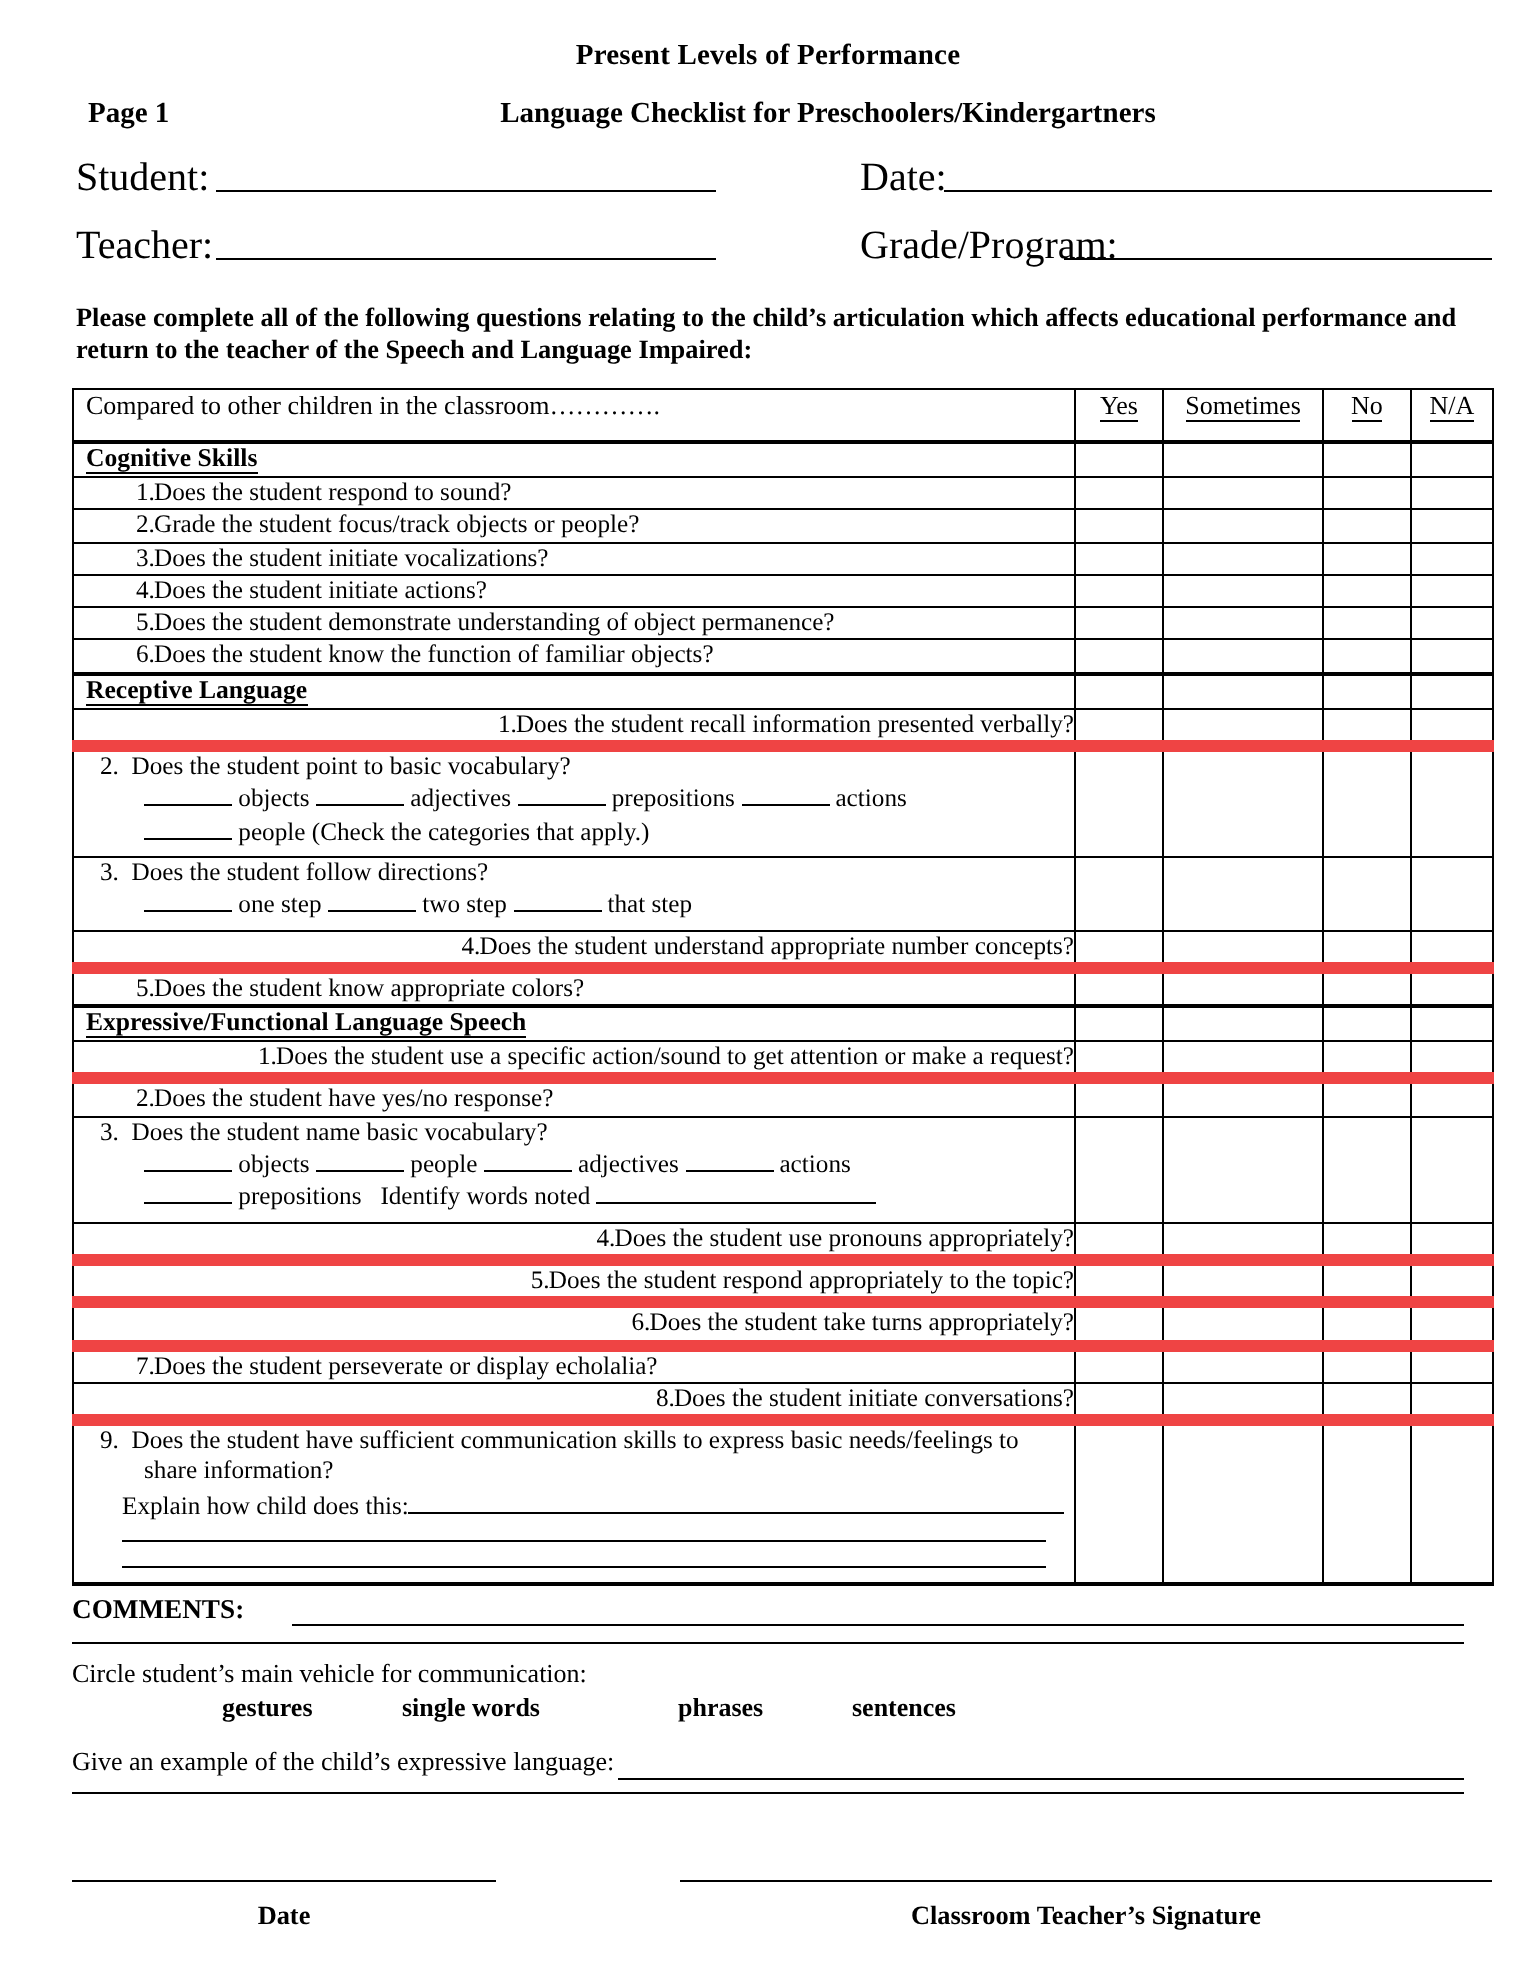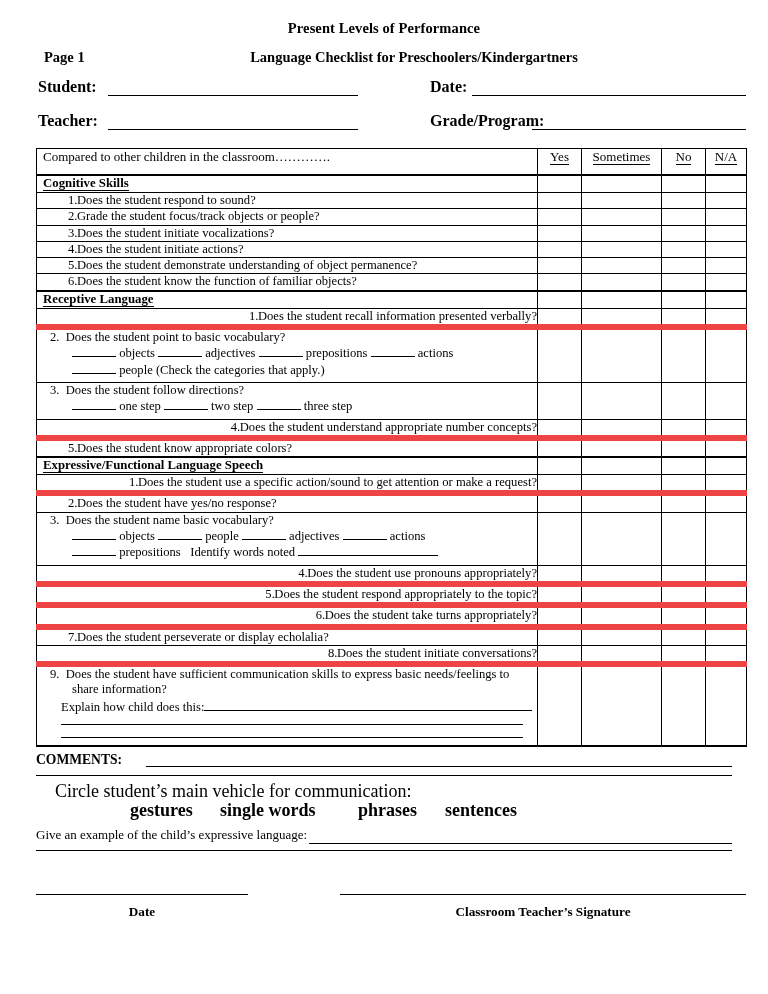--- a/index.html
+++ b/index.html
@@ -52,22 +52,22 @@
     padding-left: 60px;
   }
 
   .field-row {
     position: relative;
     height: 25px;
     margin-top: 9px;
   }
   .field-label {
     position: absolute;
-    font-weight: bold;
-    font-size: 16px;
+    font-weight: normal;
+    font-size: 20px;
     top: 0;
   }
   .field-rule {
     position: absolute;
     border-bottom: 1.4px solid #000;
     top: 17px;
   }
 
   .instructions {
     margin: 14px 38px 0 38px;
@@ -205,22 +205,22 @@
     top: 19px;
     border-bottom: 1.5px solid #000;
   }
   .hr-thick {
     margin: 3px 36px 0 36px;
     border-bottom: 1.6px solid #000;
     height: 0;
   }
 
   .circle-sec {
-    margin: 7px 36px 0 55px;
-    font-size: 18px;
+    margin: 7px 36px 0 36px;
+    font-size: 13px;
     position: relative;
   }
   .circle-line1 { line-height: 16px; }
   .circle-opts {
     position: relative;
     height: 18px;
     margin-top: 1px;
   }
   .circle-opts span { position: absolute; top: 0; font-weight: bold; }
 
@@ -300,20 +300,24 @@
     <div class="field-rule" style="left:472px; width:274px;"></div>
   </div>
 
   <div class="field-row">
     <div class="field-label" style="left:38px;">Teacher:</div>
     <div class="field-rule" style="left:108px; width:250px;"></div>
     <div class="field-label" style="left:430px;">Grade/Program:</div>
     <div class="field-rule" style="left:532px; width:214px;"></div>
   </div>
 
+  <div class="instructions">
+    <span>Please complete all of the following questions relating to the child’s articulation which affects educational performance</span>
+    <span>and return to the teacher of the Speech and Language Impaired:</span>
+  </div>
 
   <div class="tbl-wrap">
     <table class="checklist">
       <colgroup>
         <col class="c-q">
           <col class="c-yes">
           <col class="c-some">
           <col class="c-no">
           <col class="c-na">
       </colgroup>
@@ -397,21 +401,21 @@
             <span class="hang2"><span class="blank b-sm"></span> <span>people</span> <span>(Check the categories that apply.)</span></span>
           </td>
           <td></td>
             <td></td>
             <td></td>
             <td></td>
         </tr>
         <tr>
           <td class="qcell" style="padding-bottom:4px;">
             <span class="indent-q"><span>3.</span>&nbsp;&nbsp;<span>Does the student follow directions?</span></span>
-            <span class="hang"><span class="blank b-sm"></span> <span>one step</span> <span class="blank b-sm"></span> <span>two step</span> <span class="blank b-sm"></span> <span>three step</span></span>
+            <span class="hang"><span class="blank b-sm"></span> <span>one step</span> <span class="blank b-sm"></span> <span>two step</span> <span class="blank b-sm"></span> <span>that step</span></span>
           </td>
           <td></td>
             <td></td>
             <td></td>
             <td></td>
         </tr>
         <tr class="item thinrow">
           <td class="qcell"><span class="qnum">4.</span><span class="qtext">Does the student understand appropriate number concepts?</span></td>
           <td></td>
             <td></td>

